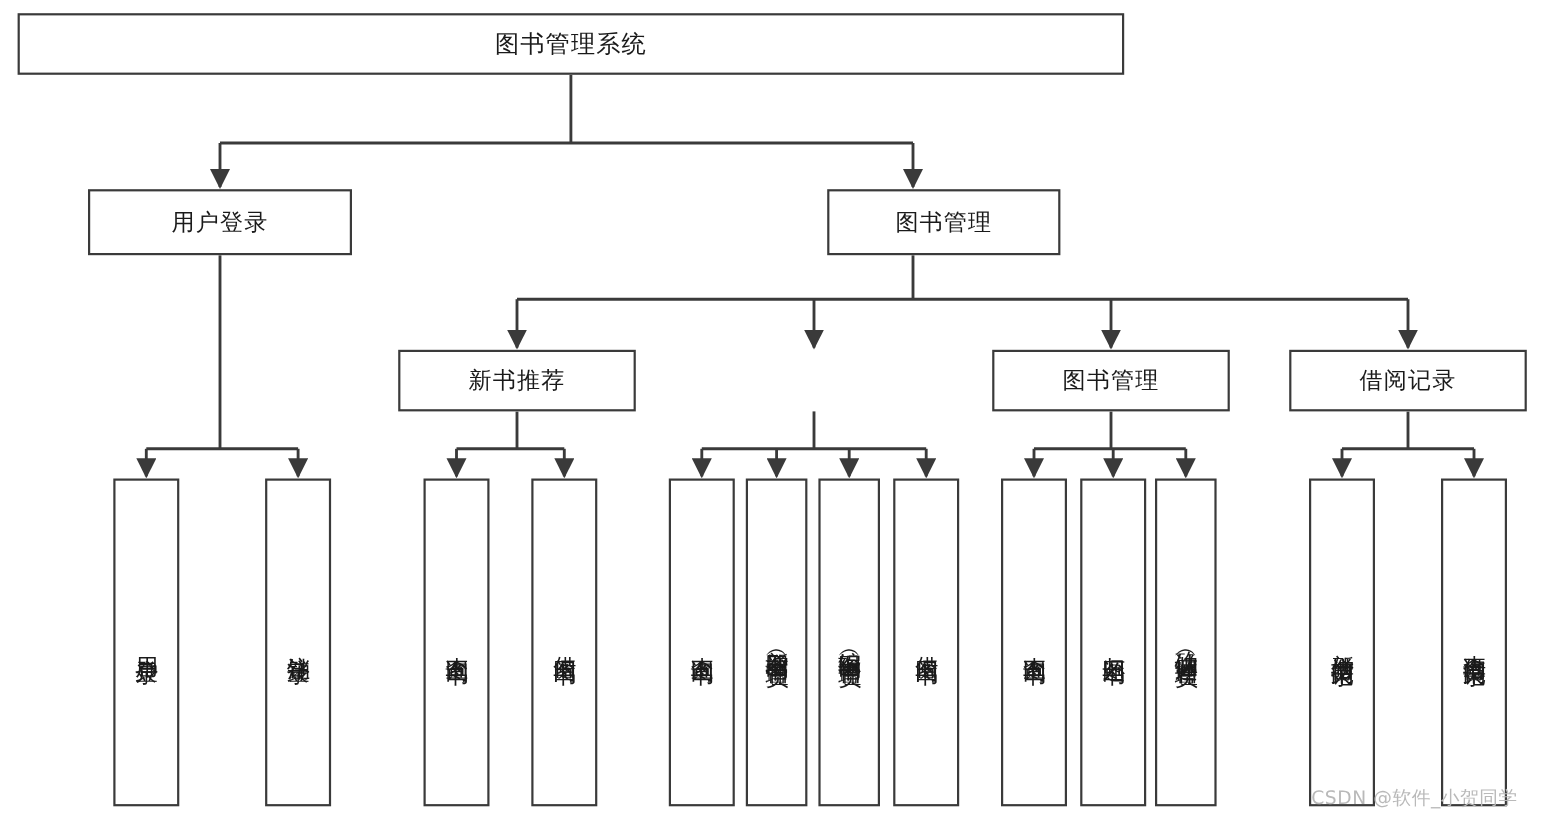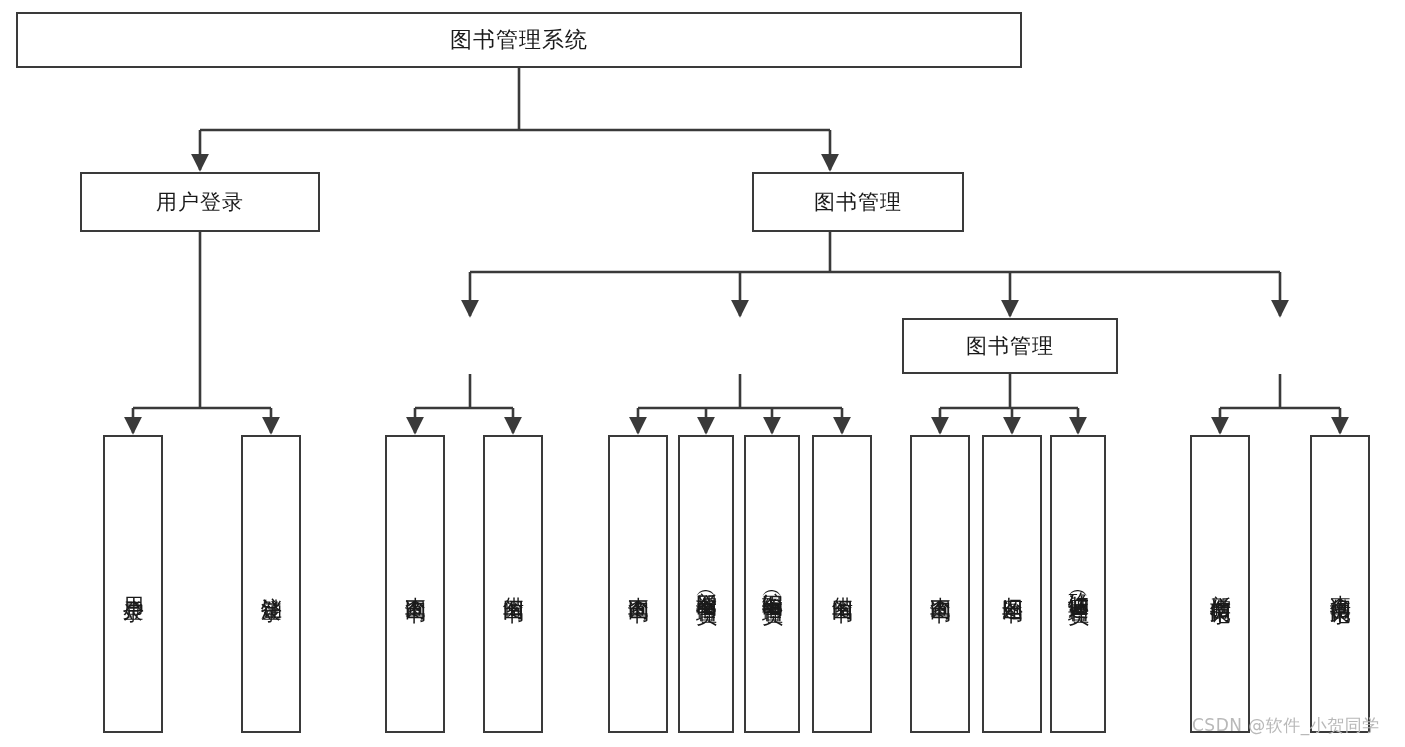--- a/index.html
+++ b/index.html
@@ -122,22 +122,28 @@
     <span>图书管理系统</span>
   </div>
 
   <div class="node horiz" style="left:80px; top:172px; width:240px; height:60px;">
     <span>用户登录</span>
   </div>
   <div class="node horiz" style="left:752px; top:172px; width:212px; height:60px;">
     <span>图书管理</span>
   </div>
 
+  <div class="node horiz" style="left:362px; top:318px; width:216px; height:56px;">
+    <span>新书推荐</span>
+  </div>
   <div class="node horiz" style="left:902px; top:318px; width:216px; height:56px;">
     <span>图书管理</span>
+  </div>
+  <div class="node horiz" style="left:1172px; top:318px; width:216px; height:56px;">
+    <span>借阅记录</span>
   </div>
 
   <div class="node vert" style="left:103px; top:435px; width:60px; height:298px;">
     <span class="vlabel">用户登录</span>
   </div>
   <div class="node vert" style="left:241px; top:435px; width:60px; height:298px;">
     <span class="vlabel">注销登录</span>
   </div>
 
   <div class="node vert" style="left:385px; top:435px; width:60px; height:298px;">

